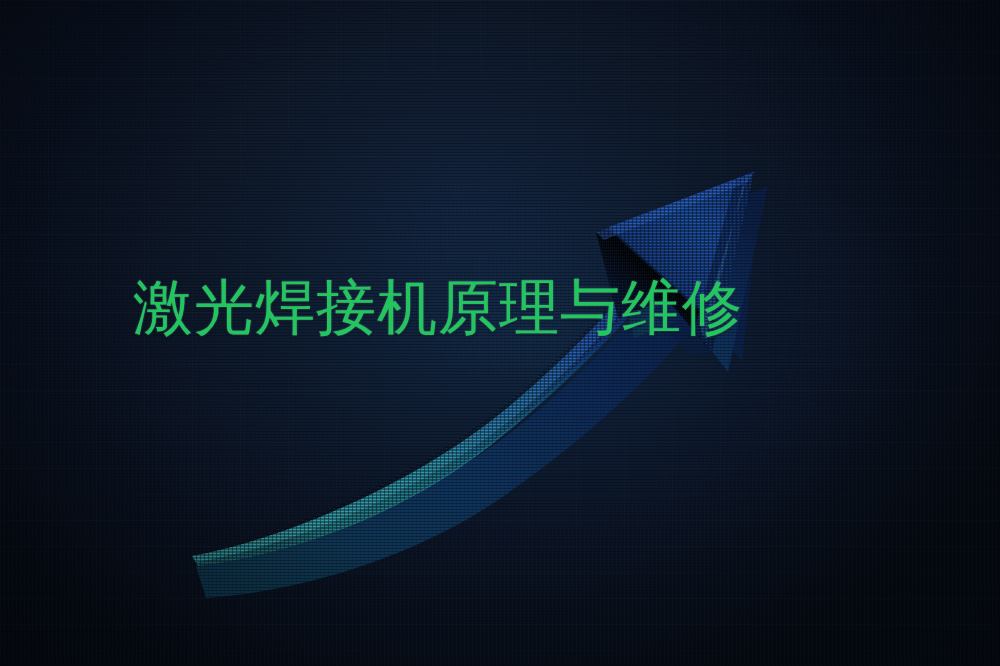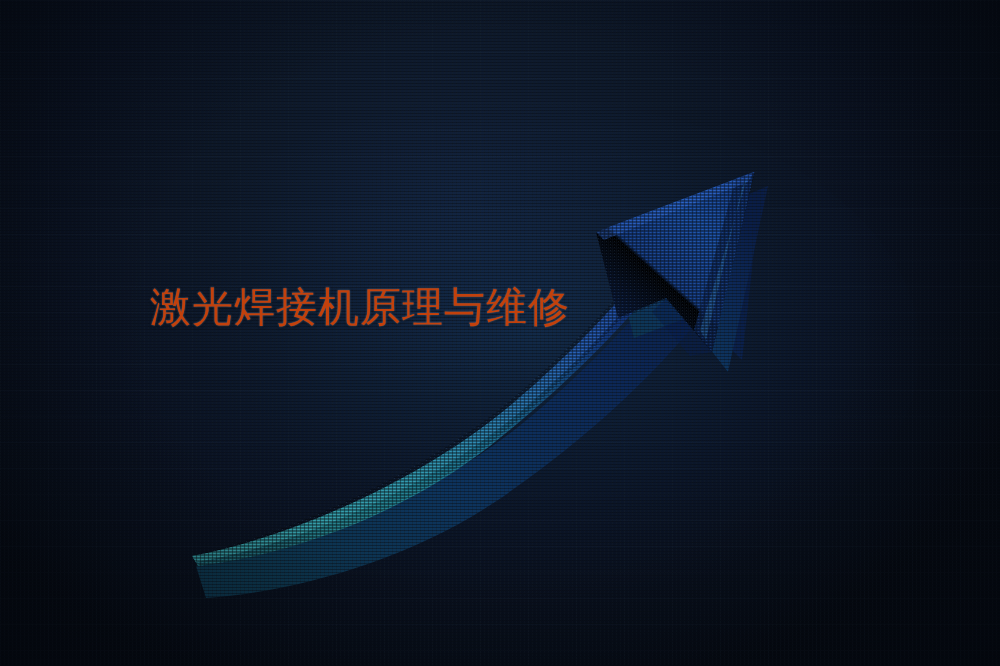--- a/index.html
+++ b/index.html
@@ -81,28 +81,28 @@
   .title-wrap {
     position: absolute;
     left: 0;
     top: 0;
     width: 1000px;
     height: 666px;
     pointer-events: none;
   }
   .title {
     position: absolute;
-    left: 150px;
+    left: 133px;
     top: 277px;
     margin: 0;
-    font-size: 41px;
+    font-size: 60px;
     line-height: 60px;
     letter-spacing: 1px;
     font-weight: 400;
-    color: #c2410c;
+    color: #22c55e;
     white-space: nowrap;
     text-shadow:
       0 0 2px rgba(180,215,255,0.45),
       0 1px 3px rgba(0,0,0,0.55);
     font-family: "DejaVu Sans", "Liberation Sans", sans-serif;
   }
 </style>
 </head>
 <body>
 

